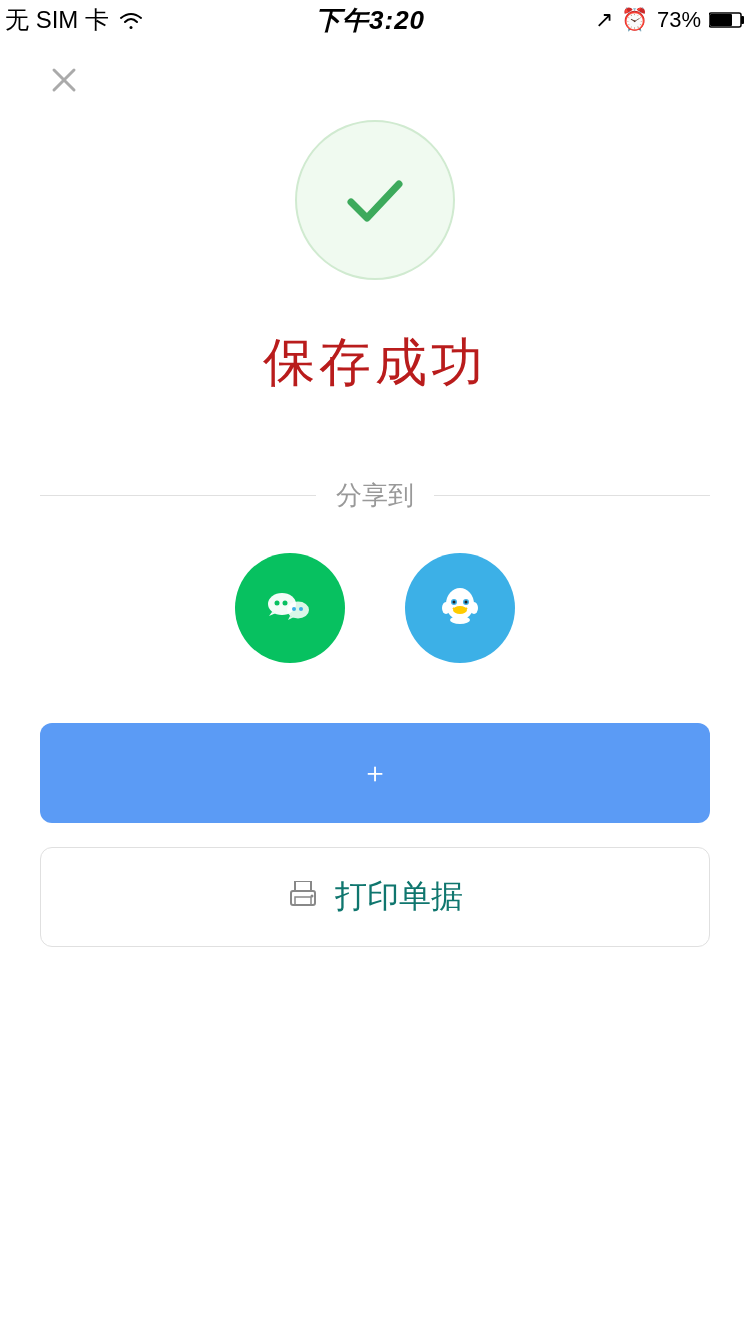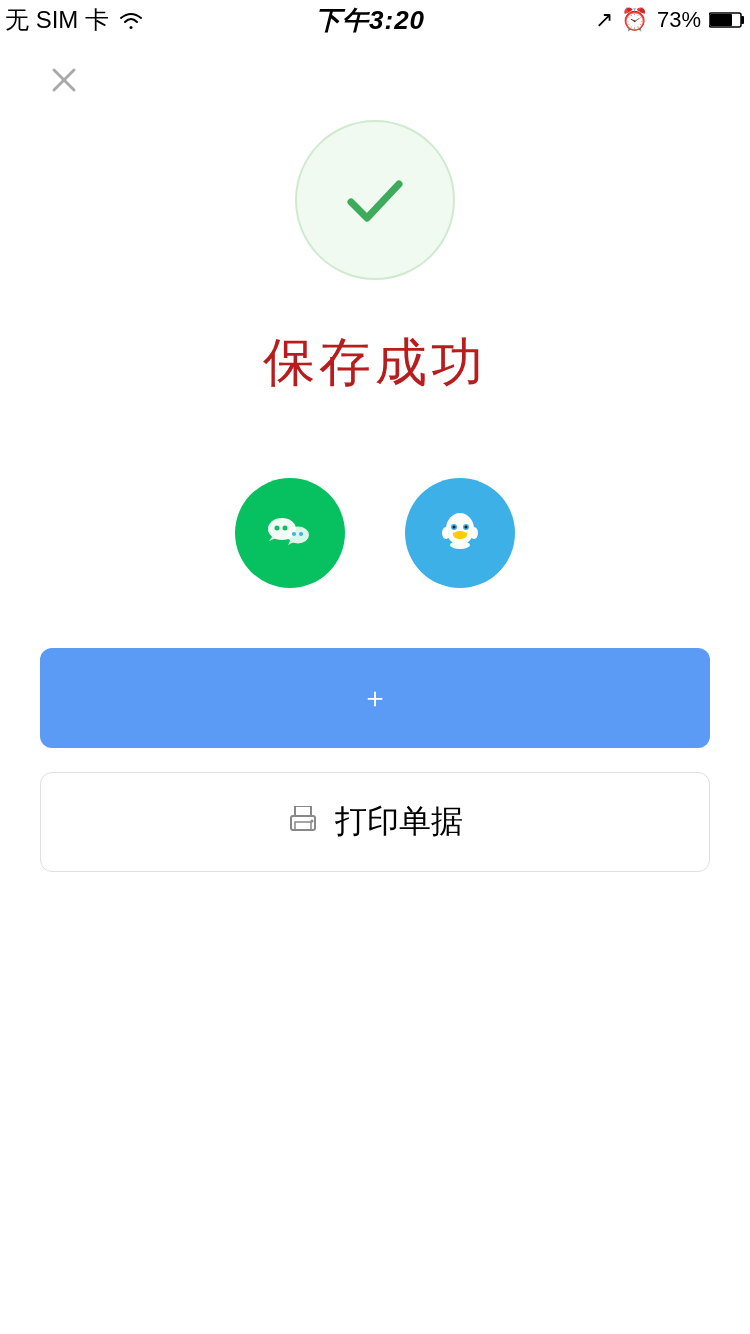--- a/index.html
+++ b/index.html
@@ -199,21 +199,21 @@
       height: 100px;
       background: #ffffff;
       border: 1px solid #e0e0e0;
       border-radius: 12px;
       display: flex;
       align-items: center;
       justify-content: center;
       gap: 16px;
       cursor: pointer;
       font-size: 32px;
-      color: #000000;
+      color: #0f766e;
       font-weight: 400;
     }
 
     .btn-icon {
       font-size: 28px;
       line-height: 1;
     }
   </style>
 </head>
 <body>
@@ -251,20 +251,25 @@
 
   <div class="success-circle">
     <svg class="checkmark" viewBox="0 0 80 80" fill="none">
       <polyline points="16,42 32,58 64,24" stroke="#3daa5c" stroke-width="7" stroke-linecap="round" stroke-linejoin="round" fill="none"></polyline>
     </svg>
   </div>
 
   <div class="success-title">保存成功</div>
 
   <div class="share-section">
+    <div class="share-divider-row">
+      <div class="divider-line"></div>
+      <span class="share-label">分享到</span>
+      <div class="divider-line"></div>
+    </div>
 
     <div class="share-icons-row">
 
       <button class="share-icon-btn wechat-btn">
         <svg width="60" height="60" viewBox="0 0 60 60" fill="none">
 
           <ellipse cx="22" cy="26" rx="14" ry="11" fill="white" opacity="0.95"></ellipse>
           <ellipse cx="38" cy="32" rx="11" ry="8.5" fill="white" opacity="0.85"></ellipse>
           <circle cx="17" cy="25" r="2.5" fill="#07c160"></circle>
           <circle cx="25" cy="25" r="2.5" fill="#07c160"></circle>

